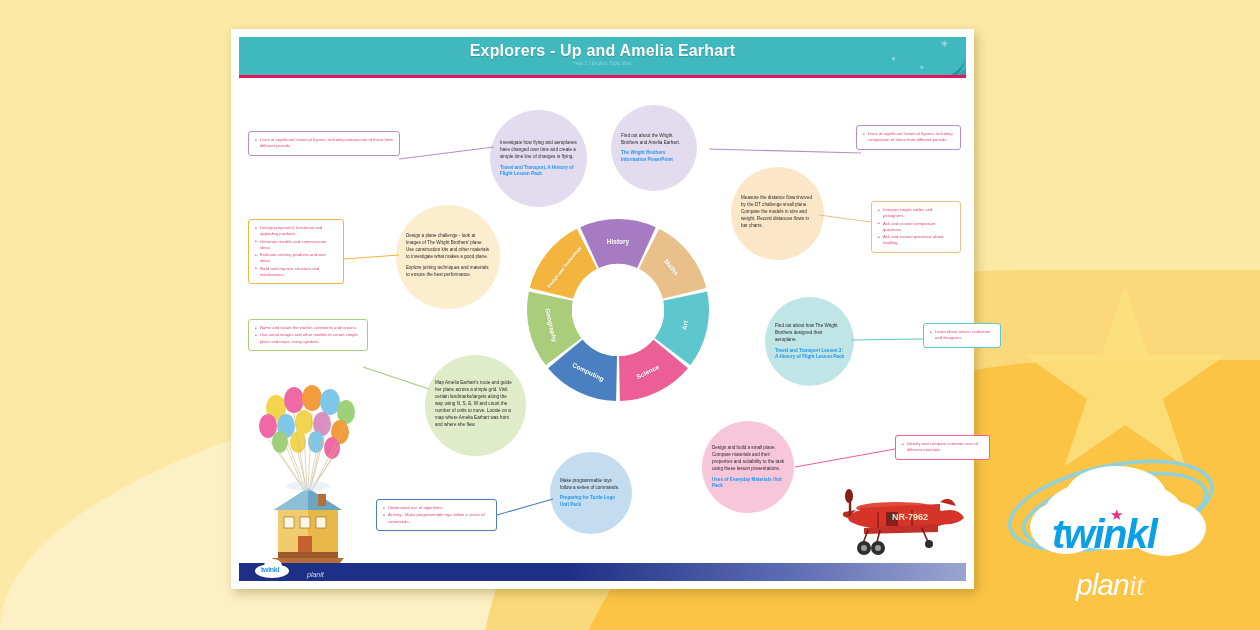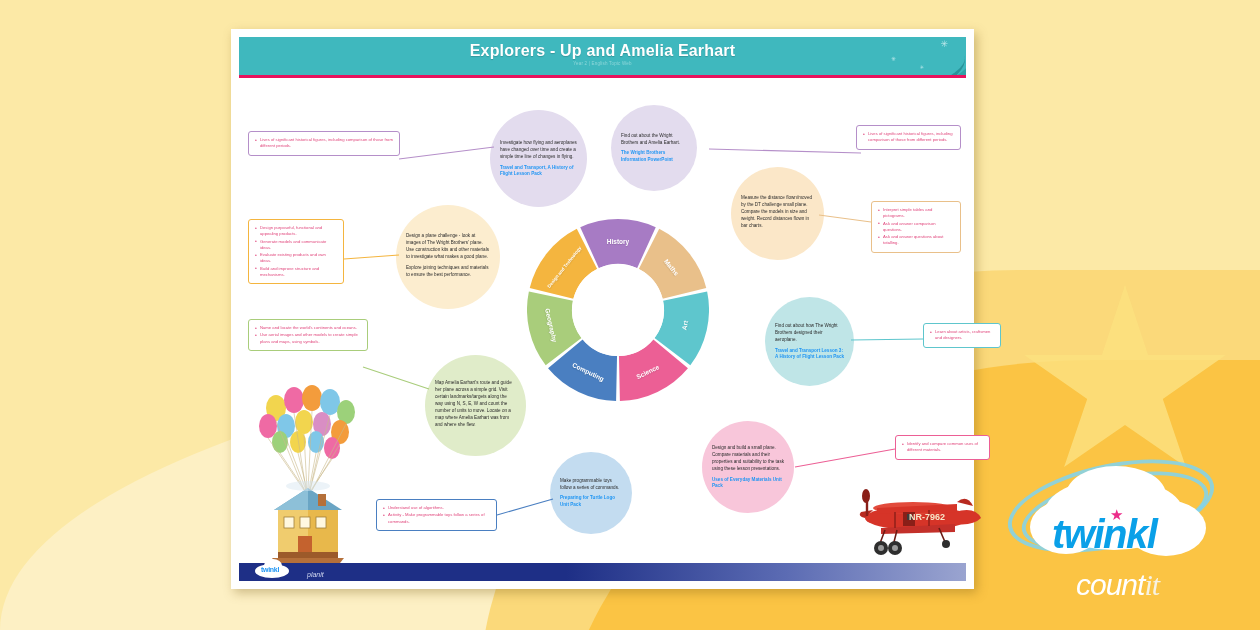--- a/index.html
+++ b/index.html
@@ -114,21 +114,21 @@
   }
   .callout ul { list-style:none; }
   .callout li { font-size:4.2px; line-height:1.5; color:#e0457b; position:relative;
                 padding-left:5px; margin-bottom:1px; }
   .callout li:before { content:"•"; position:absolute; left:0; top:-0.5px; font-size:5px; }
 
   .connector { position:absolute; }
 
   
   #balloon-house { position:absolute; left:15px; top:345px; width:120px; height:190px; }
-  #plane-ill { position:absolute; left:612px; top:435px; width:135px; height:90px; }
+  #plane-ill { position:absolute; left:595px; top:435px; width:135px; height:90px; }
 
   
   #brand { position:absolute; right:16px; bottom:10px; width:230px; height:160px; }
   .brand-ring {
     position:absolute; border:4px solid #7fd4f0; border-radius:50%;
     opacity:.85;
   }
   .brand-cloud { position:absolute; background:#ffffff; border-radius:50%; }
   #brand-word {
     position:absolute; left:38px; top:52px; z-index:9;
@@ -389,15 +389,15 @@
 <div id="brand">
   <div class="brand-ring" style="left:-8px;top:4px;width:210px;height:84px;transform:rotate(-12deg);"></div>
   <div class="brand-ring" style="left:6px;top:16px;width:190px;height:70px;transform:rotate(-12deg);"></div>
   <div class="brand-cloud" style="left:30px;top:18px;width:140px;height:72px;"></div>
   <div class="brand-cloud" style="left:16px;top:40px;width:72px;height:54px;"></div>
   <div class="brand-cloud" style="left:112px;top:40px;width:80px;height:56px;"></div>
   <div class="brand-cloud" style="left:52px;top:6px;width:100px;height:58px;"></div>
   <div id="brand-star">★</div>
   <div id="brand-word">twinkl</div>
   <div id="brand-planit">
-    <span>count</span><i>it</i>
+    <span>plan</span><i>it</i>
   </div>
 </div>
 
 </body></html>

